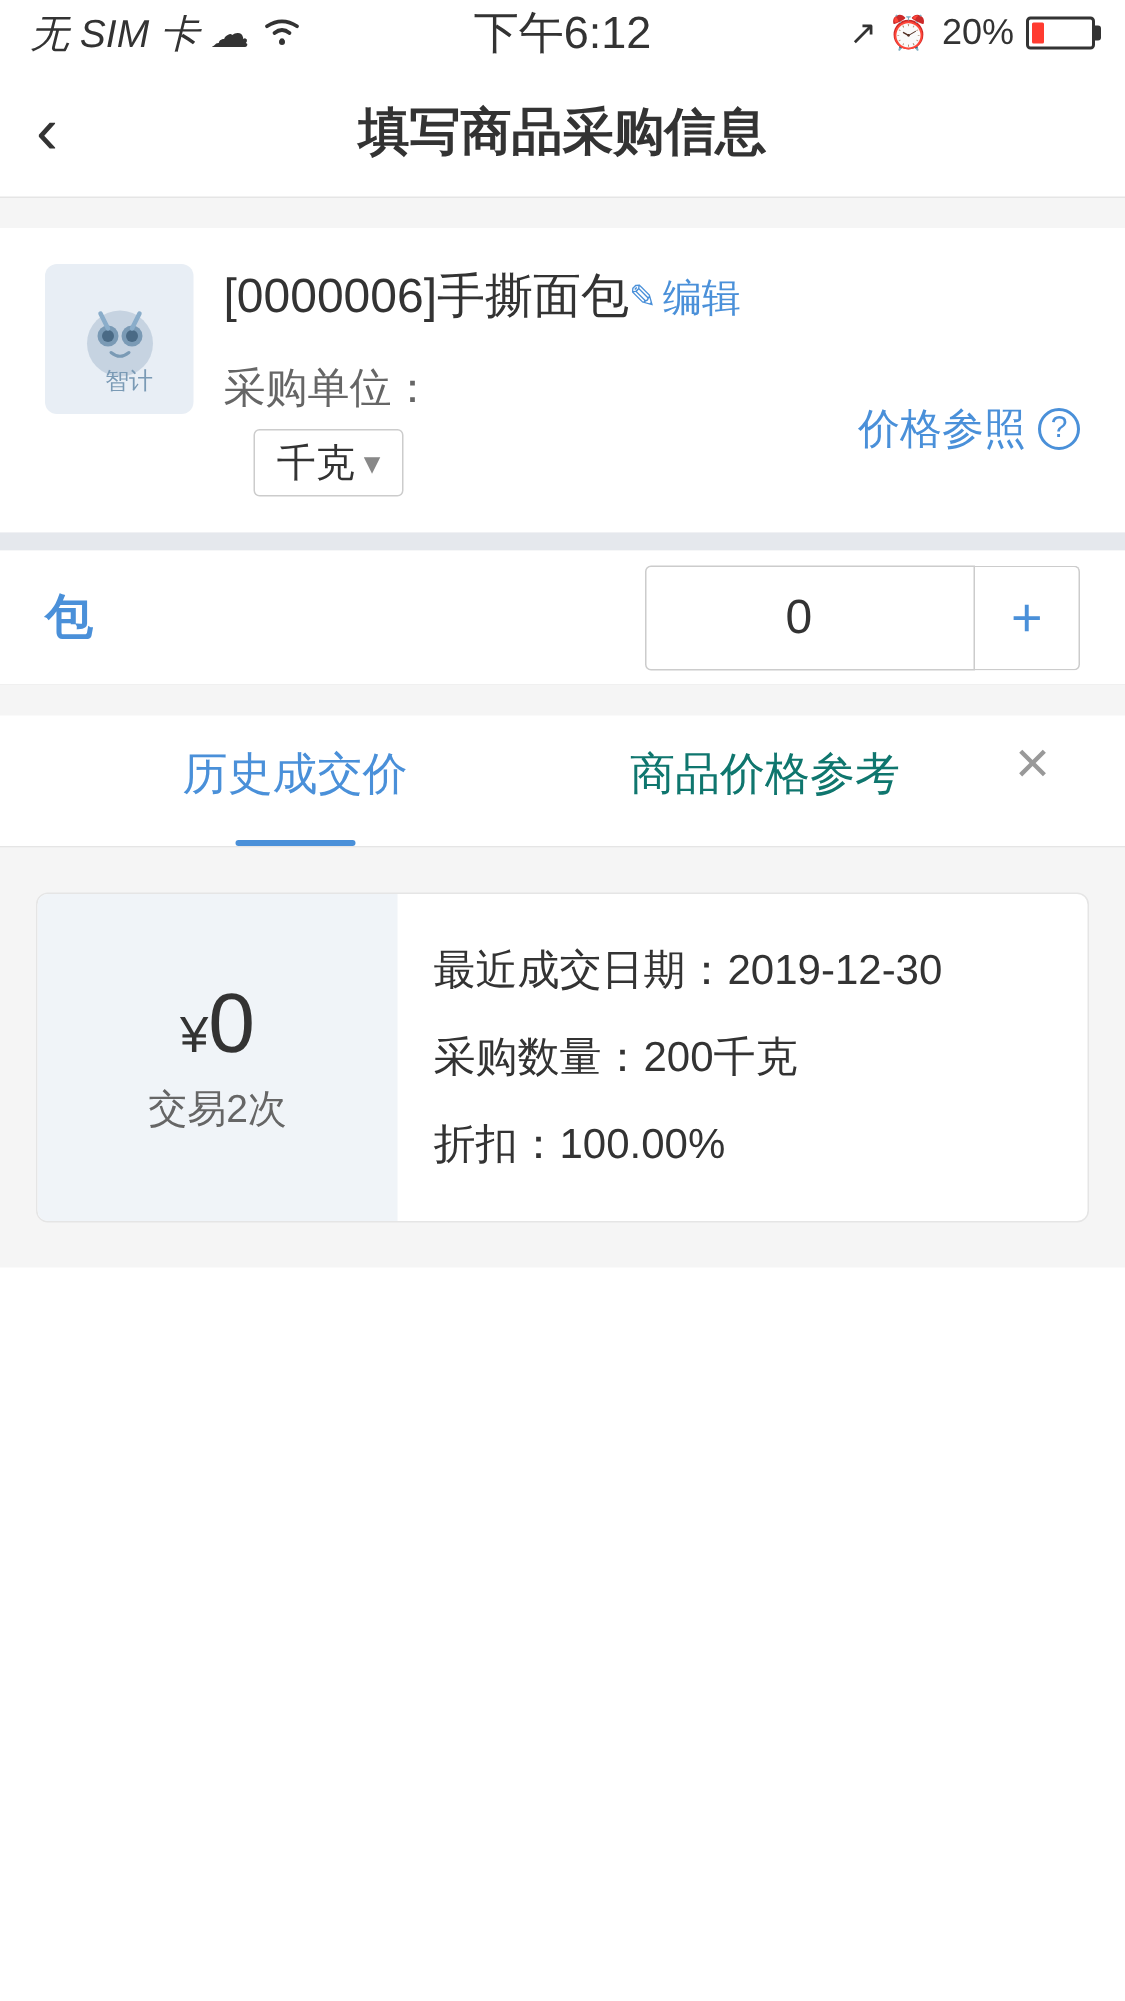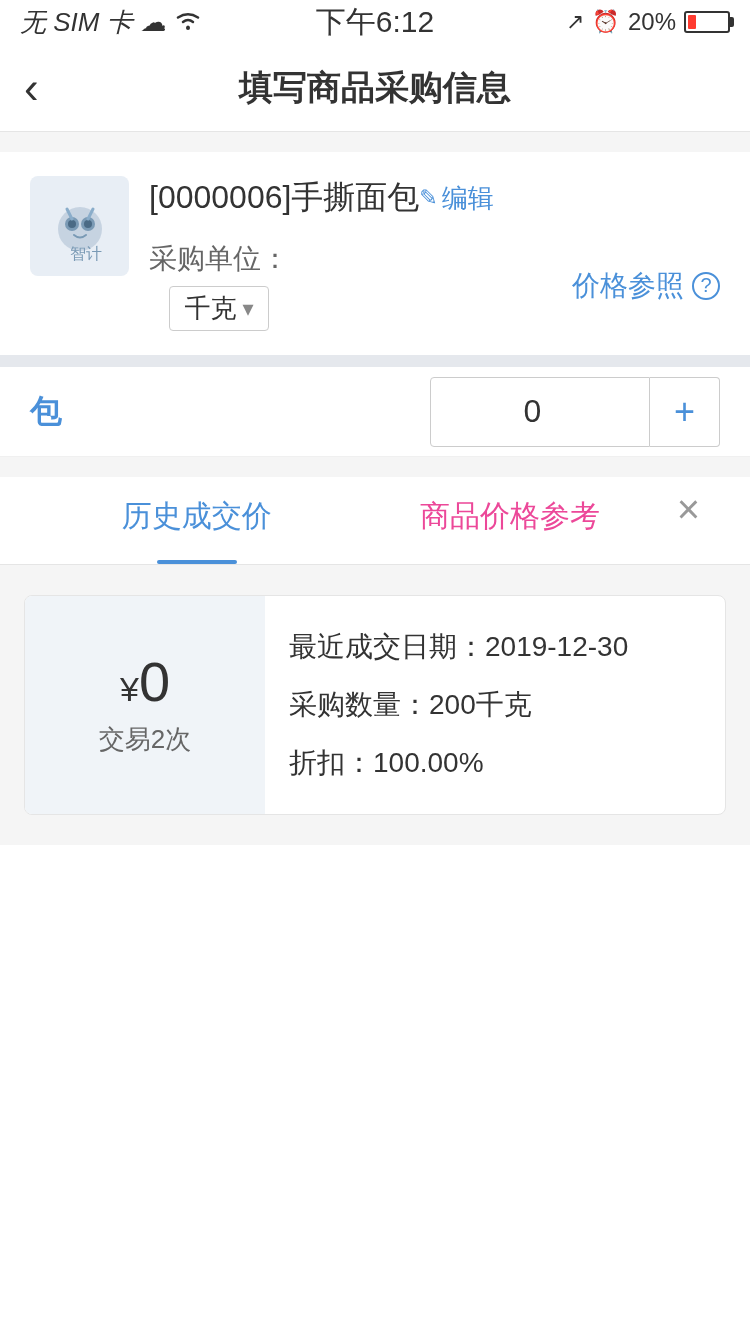--- a/index.html
+++ b/index.html
@@ -256,21 +256,21 @@
       position: relative;
     }
     .tab-label {
       font-size: 30px;
       padding-bottom: 8px;
     }
     .tab-label.active {
       color: #4a90d9;
     }
     .tab-label.inactive {
-      color: #ec4899;
+      color: #0f766e;
     }
     .tab-underline {
       position: absolute;
       bottom: 0;
       left: 50%;
       transform: translateX(-50%);
       width: 80px;
       height: 4px;
       background: #4a90d9;
       border-radius: 2px;

